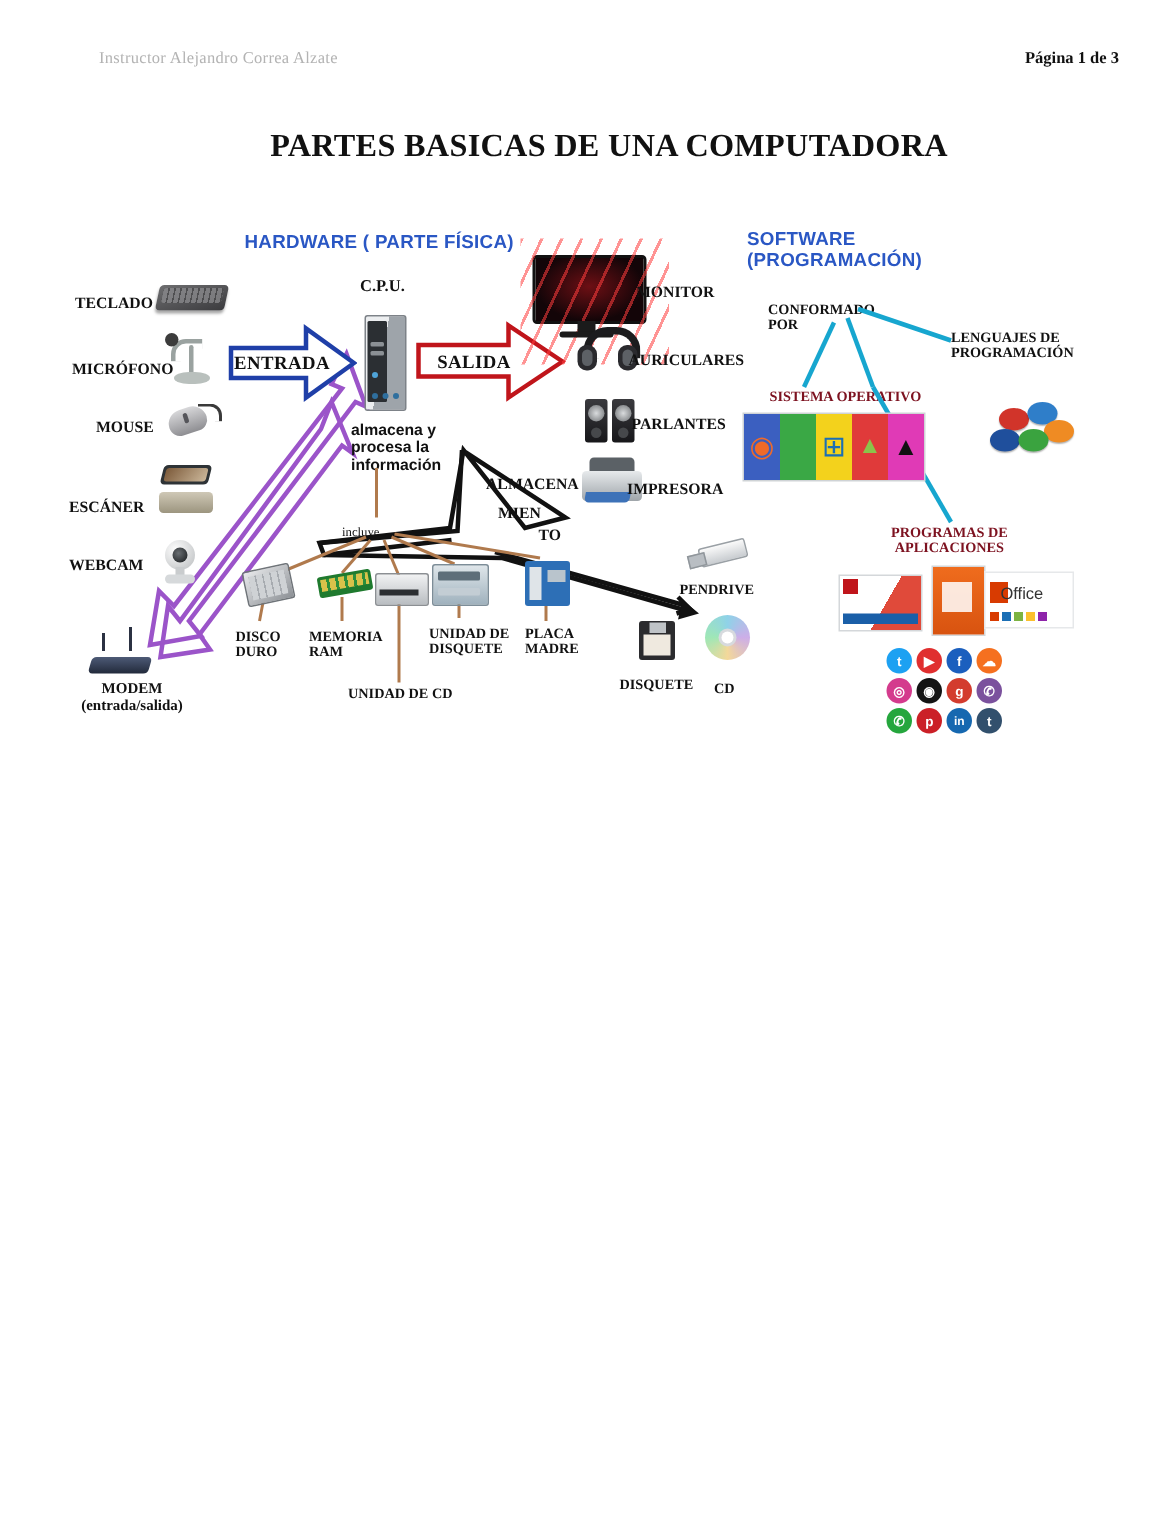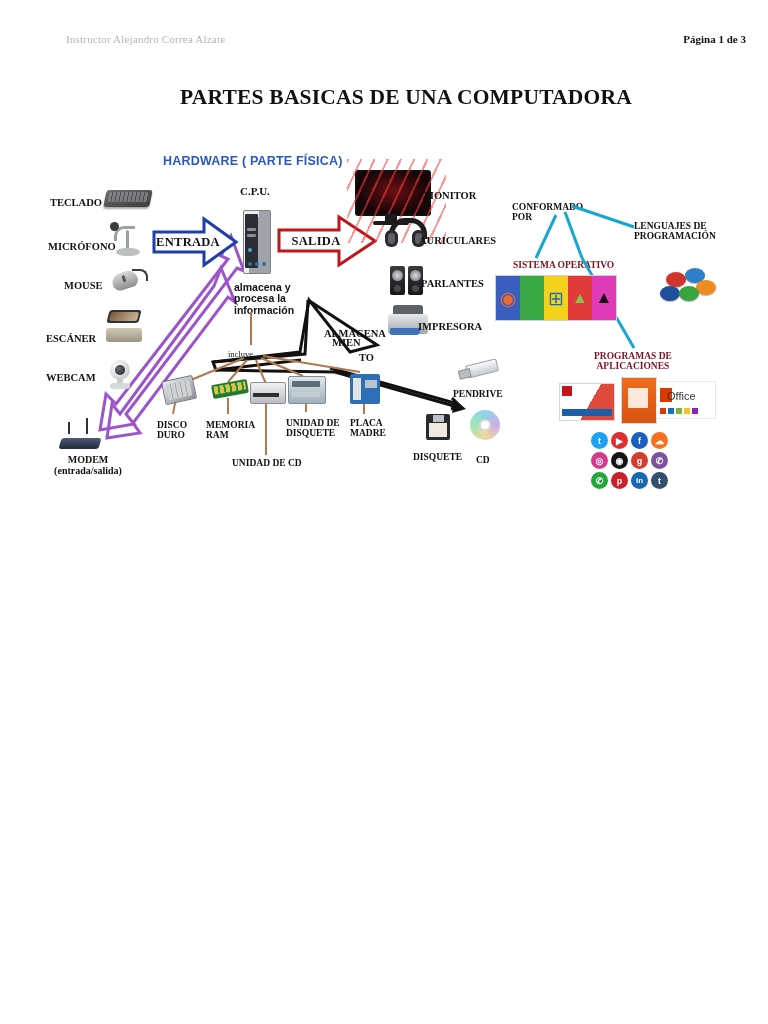--- a/index.html
+++ b/index.html
@@ -161,20 +161,22 @@
 <div class="page page1">
 
   <div class="doc-header" style="top:28px;">
     <span class="hdr-left">Instructor Alejandro Correa Alzate</span>
     <span class="hdr-right">Página 1 de 3</span>
   </div>
 
   <div class="doc-title" style="top:85px;">PARTES BASICAS DE UNA COMPUTADORA</div>
 
   <div class="lbl blue-head" style="left:163px;top:155px;">HARDWARE  ( PARTE FÍSICA)</div>
+  <div class="lbl blue-head" style="left:498px;top:153px;">SOFTWARE
+(PROGRAMACIÓN)</div>
 
   <svg width="768" height="614" style="position:absolute;left:0;top:0;pointer-events:none;">
     <polygon points="231,236 221,256 228,259 116,404 106,394 100,430 134,424 126,414 237,268 244,271" fill="none" stroke="#9b54c9" stroke-width="3"></polygon>
     <polygon points="221,268 214,286 120,414 112,404 107,438 140,433 133,423 228,297 235,302" fill="none" stroke="#9b54c9" stroke-width="3"></polygon>
   </svg>
 
   <div class="arrowbox" style="left:277px;top:214px;width:100px;height:54px;">
     <svg width="100" height="54" style="position:absolute;left:0;top:0;">
       <polygon points="2,16 62,16 62,3 98,27 62,51 62,37 2,37" fill="#ffffff" stroke="#c0151b" stroke-width="3"></polygon>
     </svg>
@@ -188,21 +190,21 @@
     <span class="atxt" style="margin-right:14px;">ENTRADA</span>
   </div>
 
   <svg width="768" height="614" style="position:absolute;left:0;top:0;pointer-events:none;">
     <polyline points="308,300 377,345 350,352 309,300 300,352 213,362 216,370 301,360" fill="none" stroke="#111" stroke-width="3"></polyline>
     <polyline points="330,368 458,404 452,398 460,406 451,409" fill="none" stroke="#111" stroke-width="3"></polyline>
     <polyline points="308,300 305,354 213,362" fill="none" stroke="#111" stroke-width="3"></polyline>
     <polyline points="216,370 335,372 461,408" fill="none" stroke="#111" stroke-width="3"></polyline>
     <polygon points="455,400 466,409 452,413" fill="#111"></polygon>
   </svg>
-  <div class="lbl lbl-serif" style="left:324px;top:328px;font-size:10.5px;">ALMACENA</div>
+  <div class="lbl lbl-serif" style="left:324px;top:318px;font-size:10.5px;">ALMACENA</div>
   <div class="lbl lbl-serif" style="left:332px;top:337px;font-size:10.5px;">MIEN</div>
   <div class="lbl lbl-serif" style="left:359px;top:352px;font-size:10.5px;">TO</div>
 
   <div class="lbl lbl-serif" style="left:50px;top:197px;font-size:10.5px;">TECLADO</div>
   <div class="dev" style="left:105px;top:190px;">
       <div class="kbd"></div>
     </div>
 
   <div class="lbl lbl-serif" style="left:48px;top:241px;font-size:10.5px;">MICRÓFONO</div>
   <div class="dev" style="left:110px;top:222px;width:36px;height:36px;">

